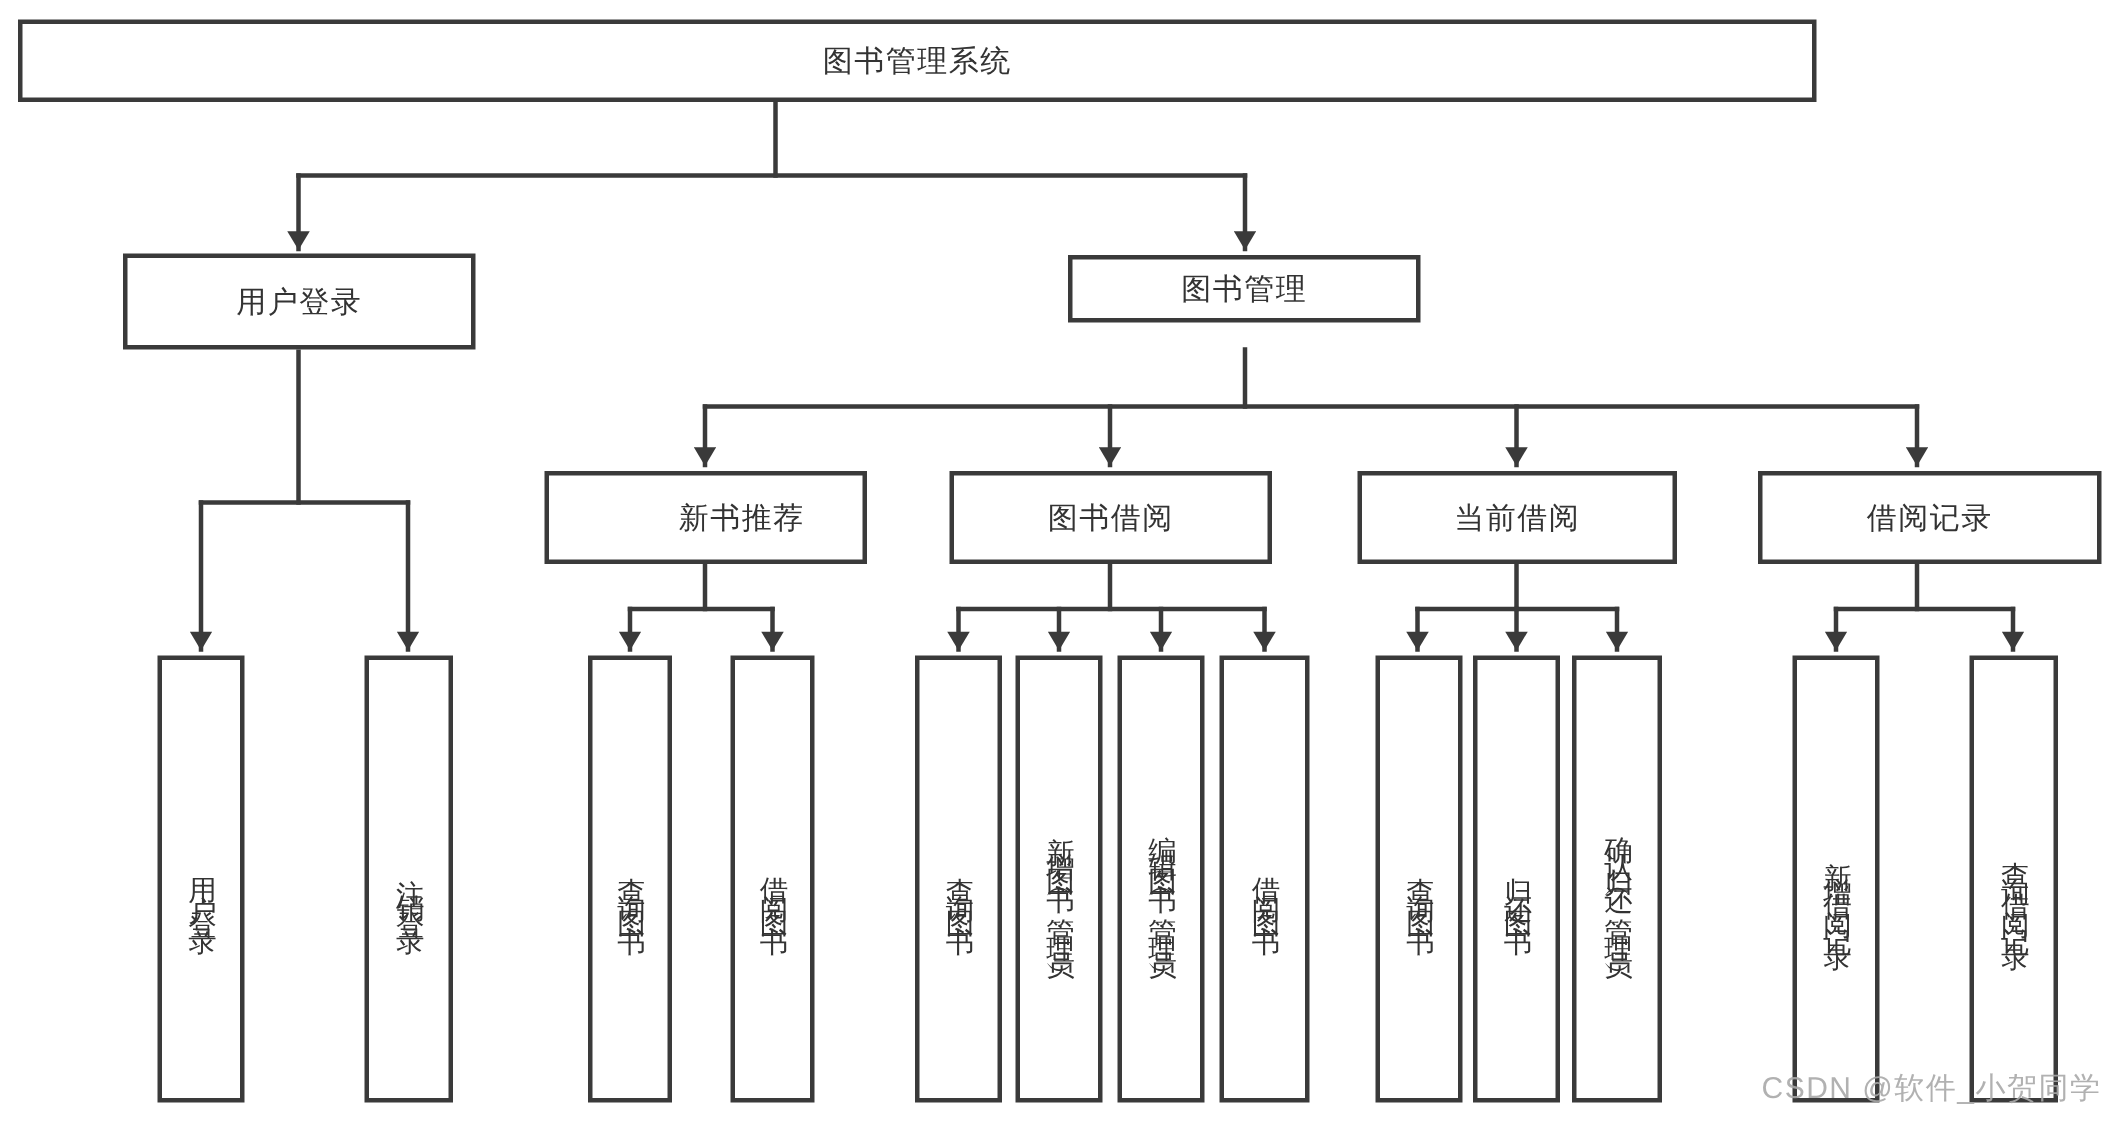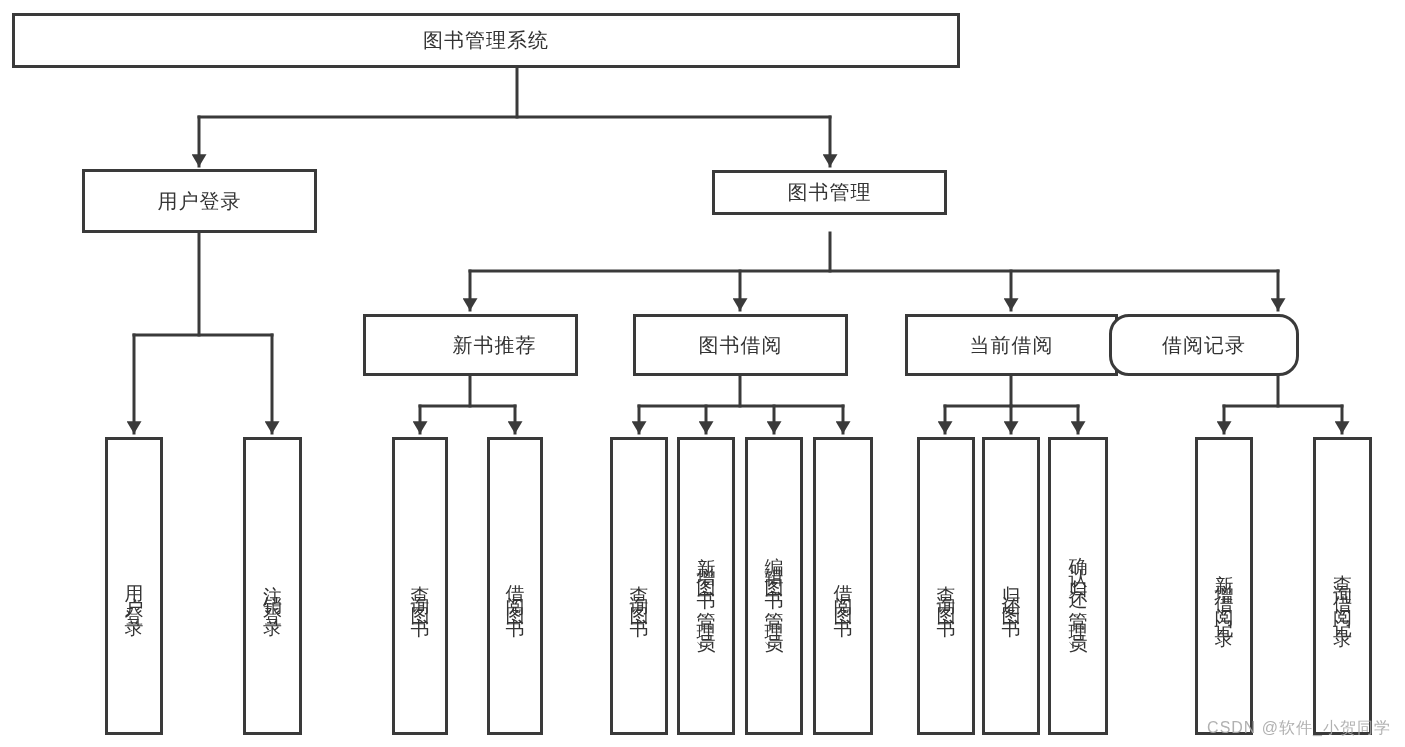--- a/index.html
+++ b/index.html
@@ -33,23 +33,23 @@
     writing-mode: vertical-rl;
     text-orientation: mixed;
     font-size: 19px;
     letter-spacing: 11px;
     margin-bottom: -11px;
     color: #333333;
     white-space: nowrap;
   }
   .watermark {
     position: absolute;
-    right: 14px;
+    right: 4px;
     bottom: 8px;
-    font-size: 16px;
+    font-size: 20px;
     color: rgba(168,168,168,0.9);
     letter-spacing: 1px;
     white-space: nowrap;
   }
 </style>
 </head>
 <body>
 
 <div class="canvas">
 
@@ -96,29 +96,29 @@
       <line x1="1011" y1="406" x2="1011" y2="433" marker-end="url(#arrow)"></line>
       <line x1="1078" y1="406" x2="1078" y2="433" marker-end="url(#arrow)"></line>
 
       <line x1="1278" y1="376" x2="1278" y2="406"></line>
       <line x1="1224" y1="406" x2="1342" y2="406"></line>
       <line x1="1224" y1="406" x2="1224" y2="433" marker-end="url(#arrow)"></line>
       <line x1="1342" y1="406" x2="1342" y2="433" marker-end="url(#arrow)"></line>
     </g>
   </svg>
 
-  <div class="node hbox" style="left:12px; top:13px; width:948px; height:55px;">图书管理系统</div>
+  <div class="node hbox" style="left:12px; top:13px; width:1199px; height:55px;">图书管理系统</div>
 
   <div class="node hbox" style="left:82px; top:169px; width:235px; height:64px;">用户登录</div>
   <div class="node hbox" style="left:712px; top:170px; width:235px; height:45px;">图书管理</div>
 
   <div class="node hbox" style="left:363px; top:314px; width:215px; height:62px;padding-left:48px;">新书推荐</div>
   <div class="node hbox" style="left:905px; top:314px; width:213px; height:62px;">当前借阅</div>
   <div class="node hbox" style="left:633px; top:314px; width:215px; height:62px;">图书借阅</div>
-  <div class="node hbox" style="left:1109px; top:314px; width:190px; height:62px;border-radius:20px;">借阅记录</div>
+  <div class="node hbox" style="left:1172px; top:314px; width:229px; height:62px;">借阅记录</div>
 
   <div class="node vbox" style="left:105px; top:437px; width:58px; height:298px;">
     <span>用户登录</span>
   </div>
   <div class="node vbox" style="left:243px; top:437px; width:59px; height:298px;">
     <span>注销登录</span>
   </div>
 
   <div class="node vbox" style="left:392px; top:437px; width:56px; height:298px;">
     <span>查询图书</span>

